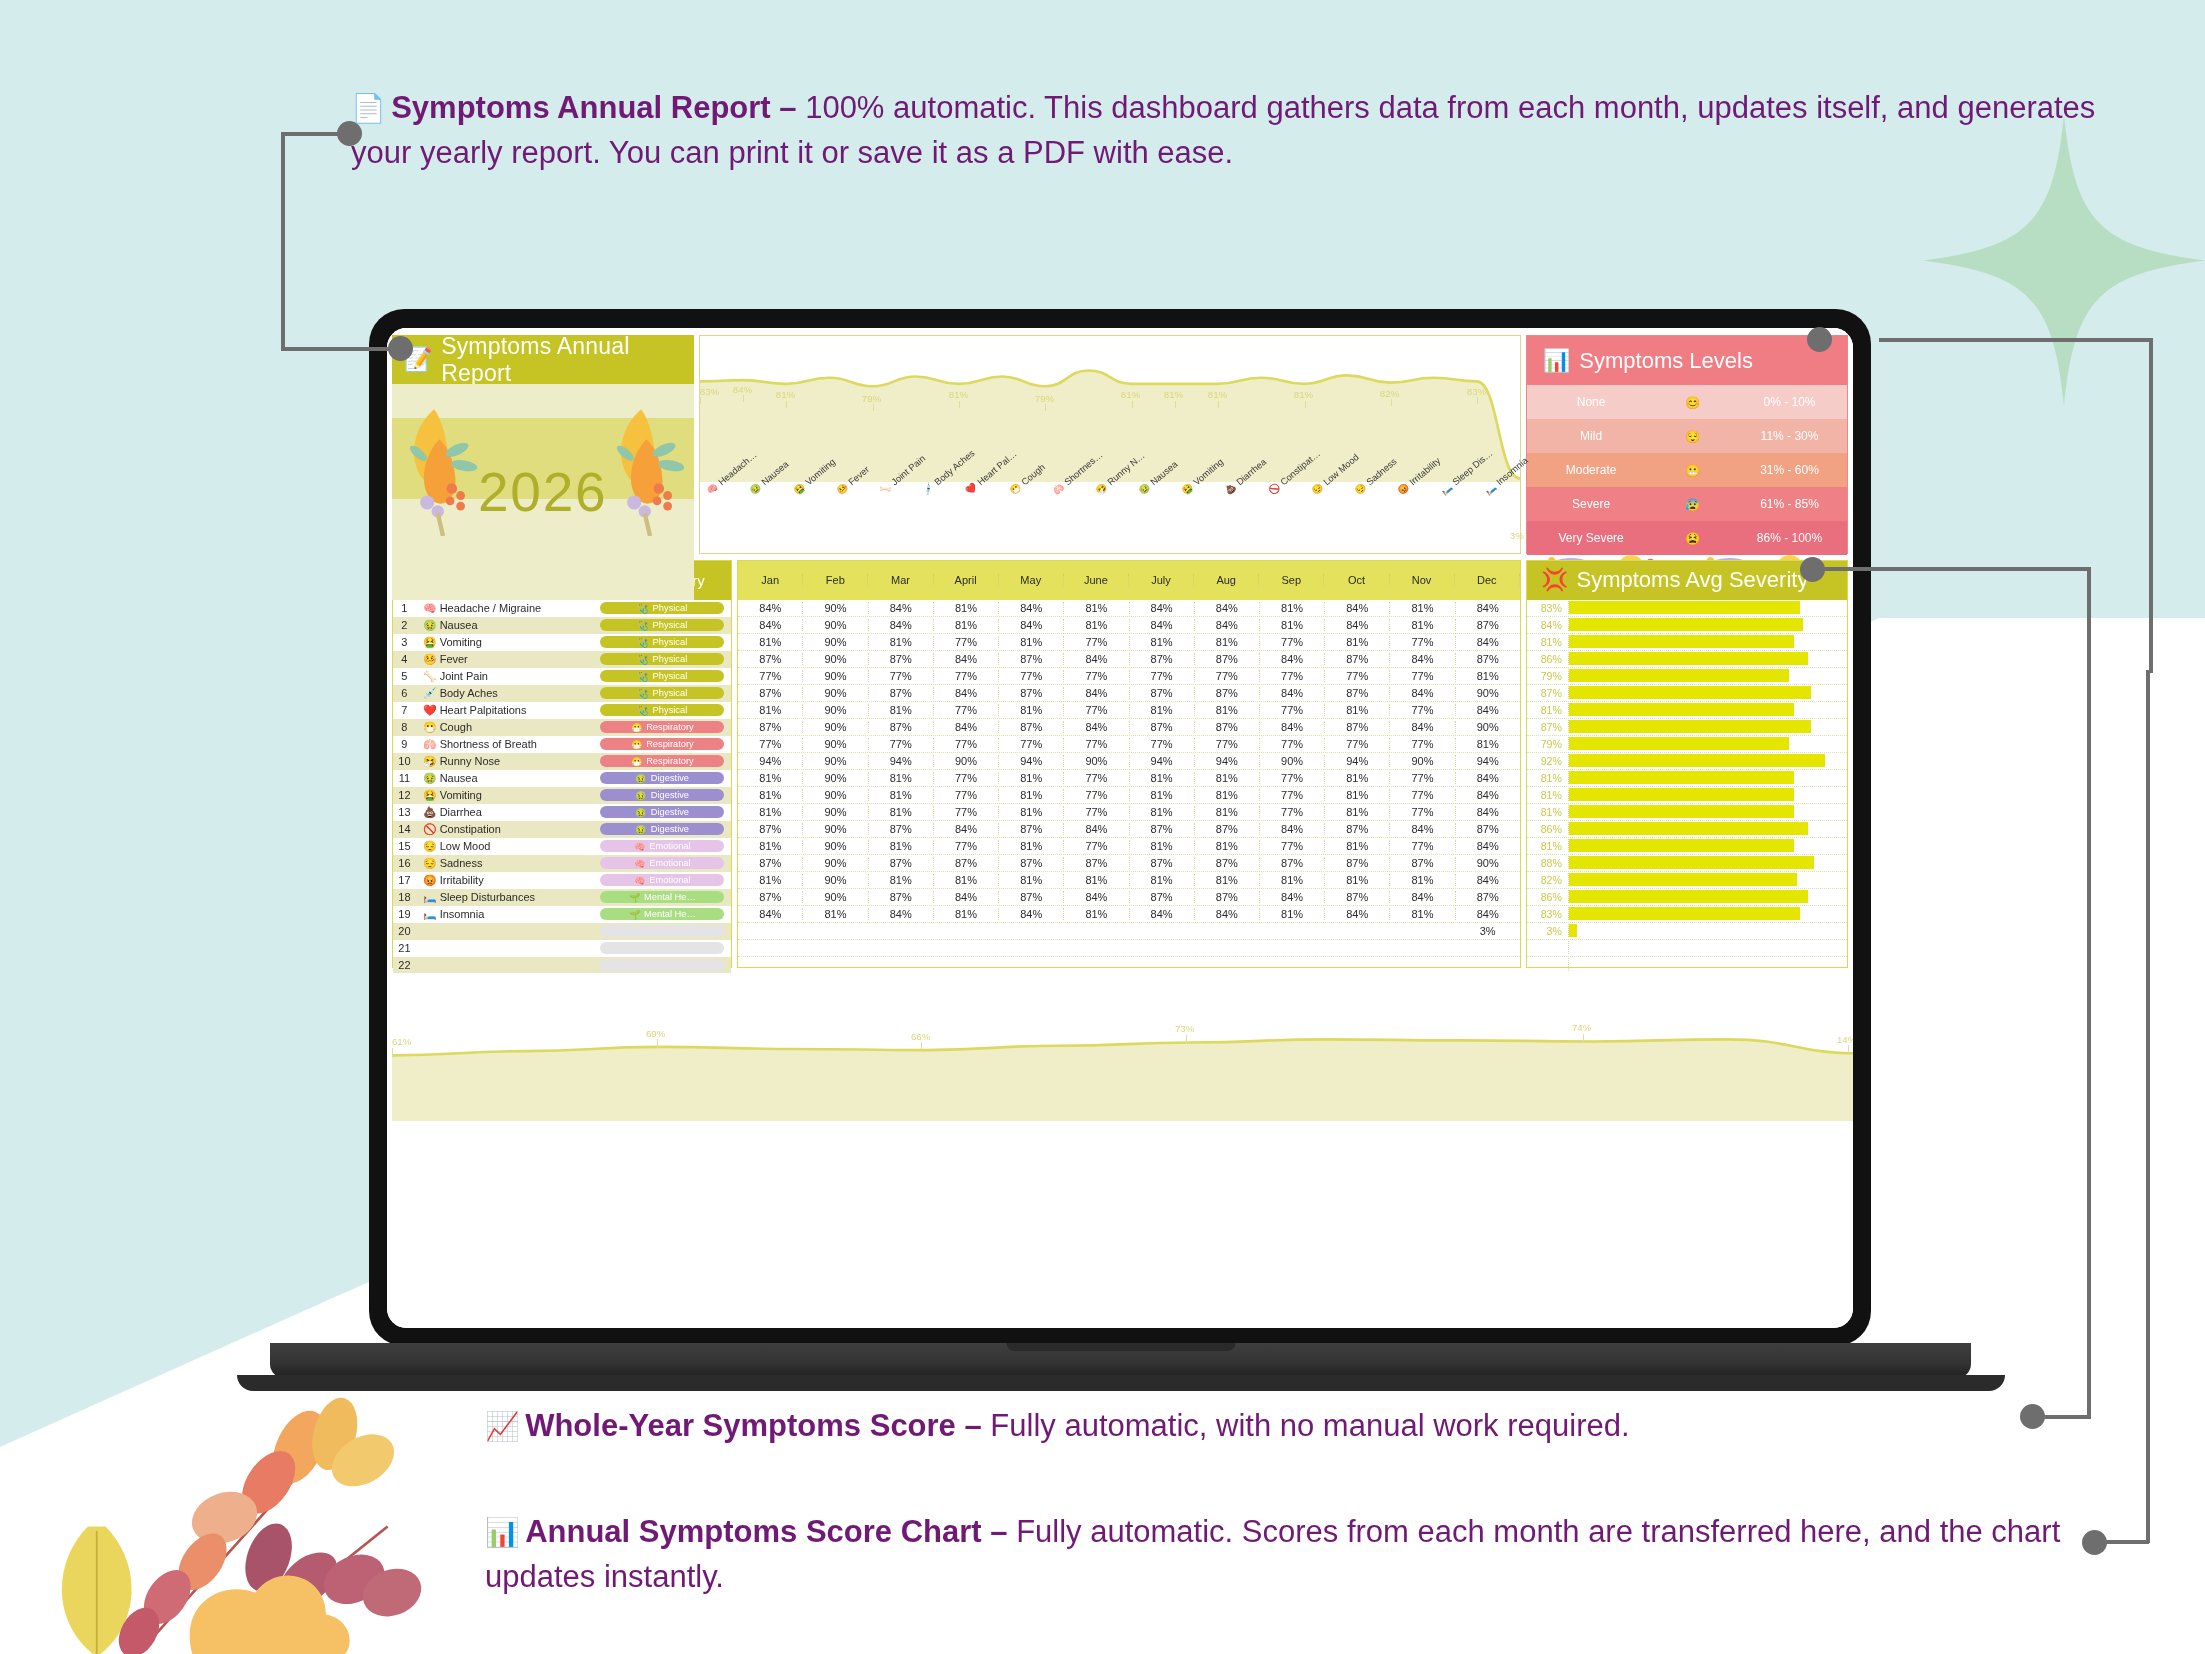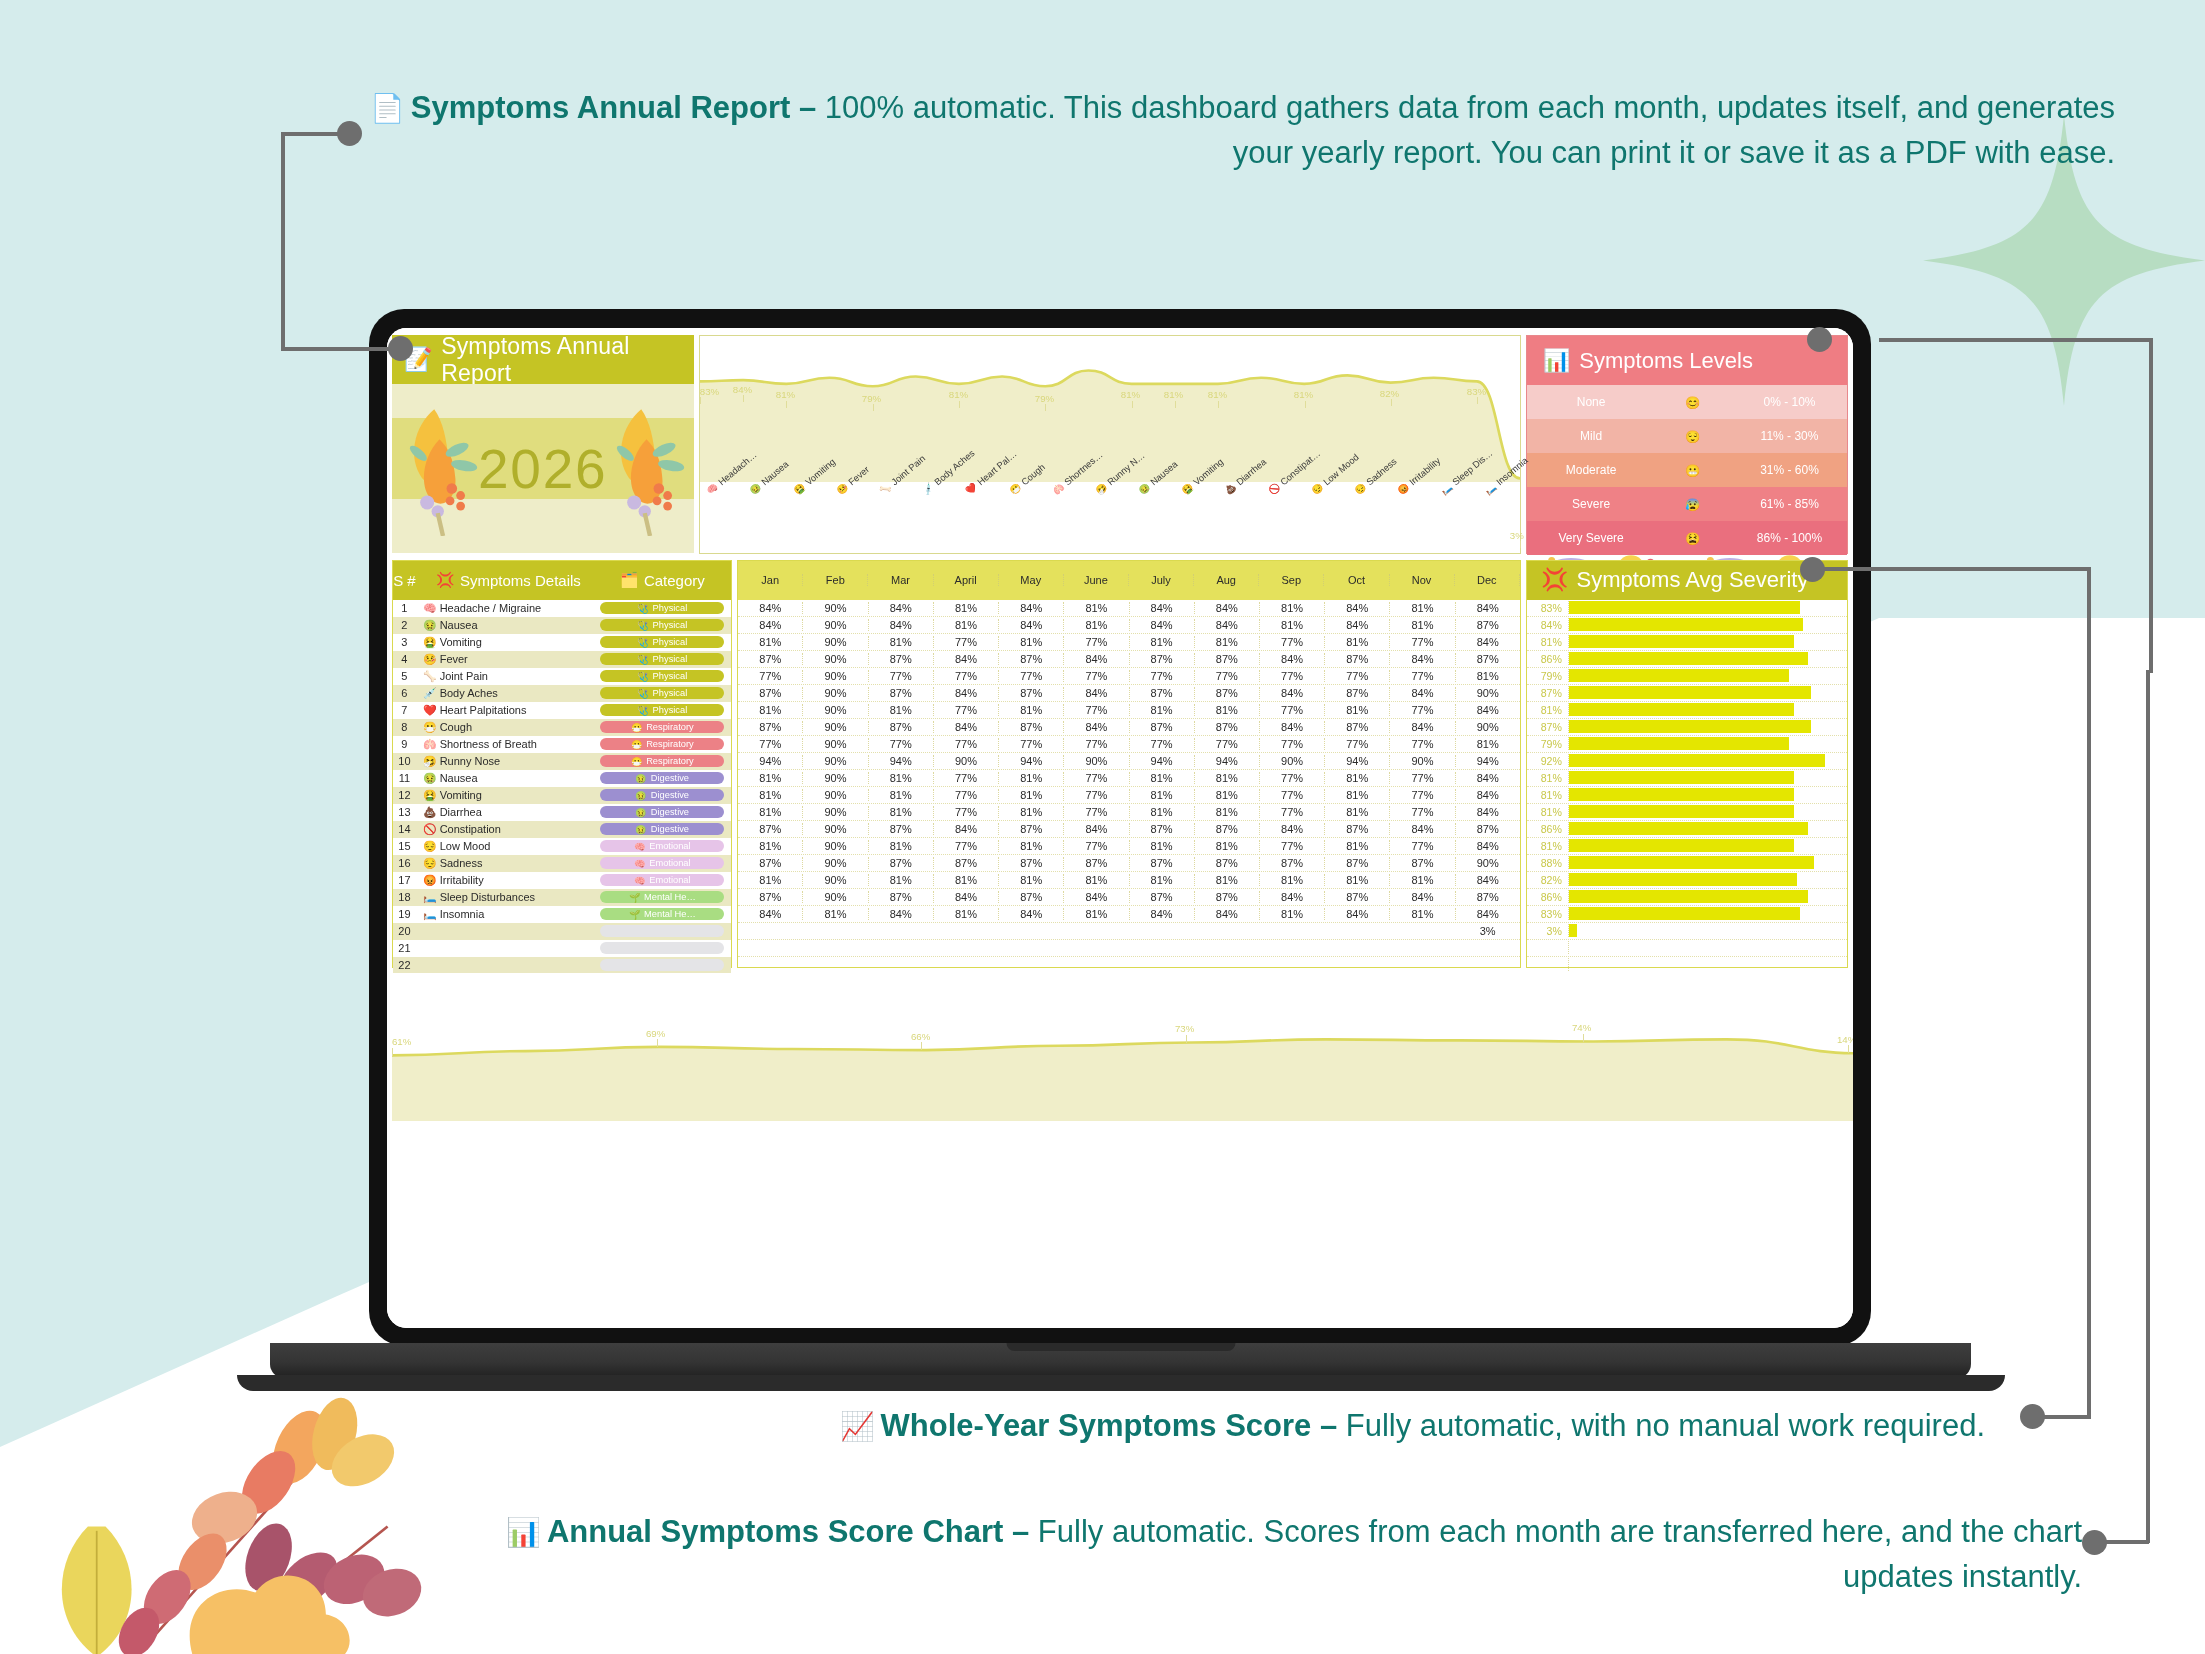--- a/index.html
+++ b/index.html
@@ -18,23 +18,22 @@
   .sparkle { position: absolute; z-index: 1; }
   
   .cal-line { position: absolute; background: #6e6e6e; z-index: 5; }
   .cal-dot {
     position: absolute; width: 25px; height: 25px; border-radius: 50%;
     background: #6e6e6e; z-index: 6;
   }
   
   .caption {
     position: absolute; z-index: 8;
-    font-size: 31px; line-height: 1.45; color: #0f766e;
+    font-size: 31px; line-height: 1.45; color: #701a75;
     font-family: "Liberation Sans", sans-serif;
-    text-align: right;
   }
   .caption b { font-weight: bold; }
   .cap-ico { font-size: 28px; margin-right: 5.3px; }
   
   .laptop { position: absolute; left: 369px; top: 309px; z-index: 4; }
   .screen-bezel {
     width: 1502px; height: 1037px;
     background: #111111;
     border-radius: 35px;
     padding: 19.4px 17.6px 17.6px 17.6px;
@@ -69,21 +68,21 @@
   .panel { background: #fff; }
   
   .title-card { width: 340px; }
   .title-bar {
     background: #c5c424; color: #fff;
     height: 49px; display: flex; align-items: center; gap: 8px;
     padding-left: 12.4px; font-size: 23px; font-weight: 500;
     letter-spacing: 0.2px;
   }
   .year-block {
-    height: 169px; background: #eeedc9; position: relative;
+    height: 216px; background: #eeedc9; position: relative;
     display: flex; align-items: center; justify-content: center;
   }
   .year-band {
     position: absolute; left: 0; right: 0; top: 34px; height: 81px;
     background: #e0dd7e;
   }
   .year-txt {
     position: relative; font-size: 55px; color: #b0af2b; font-weight: 400;
     letter-spacing: 1.8px;
   }

